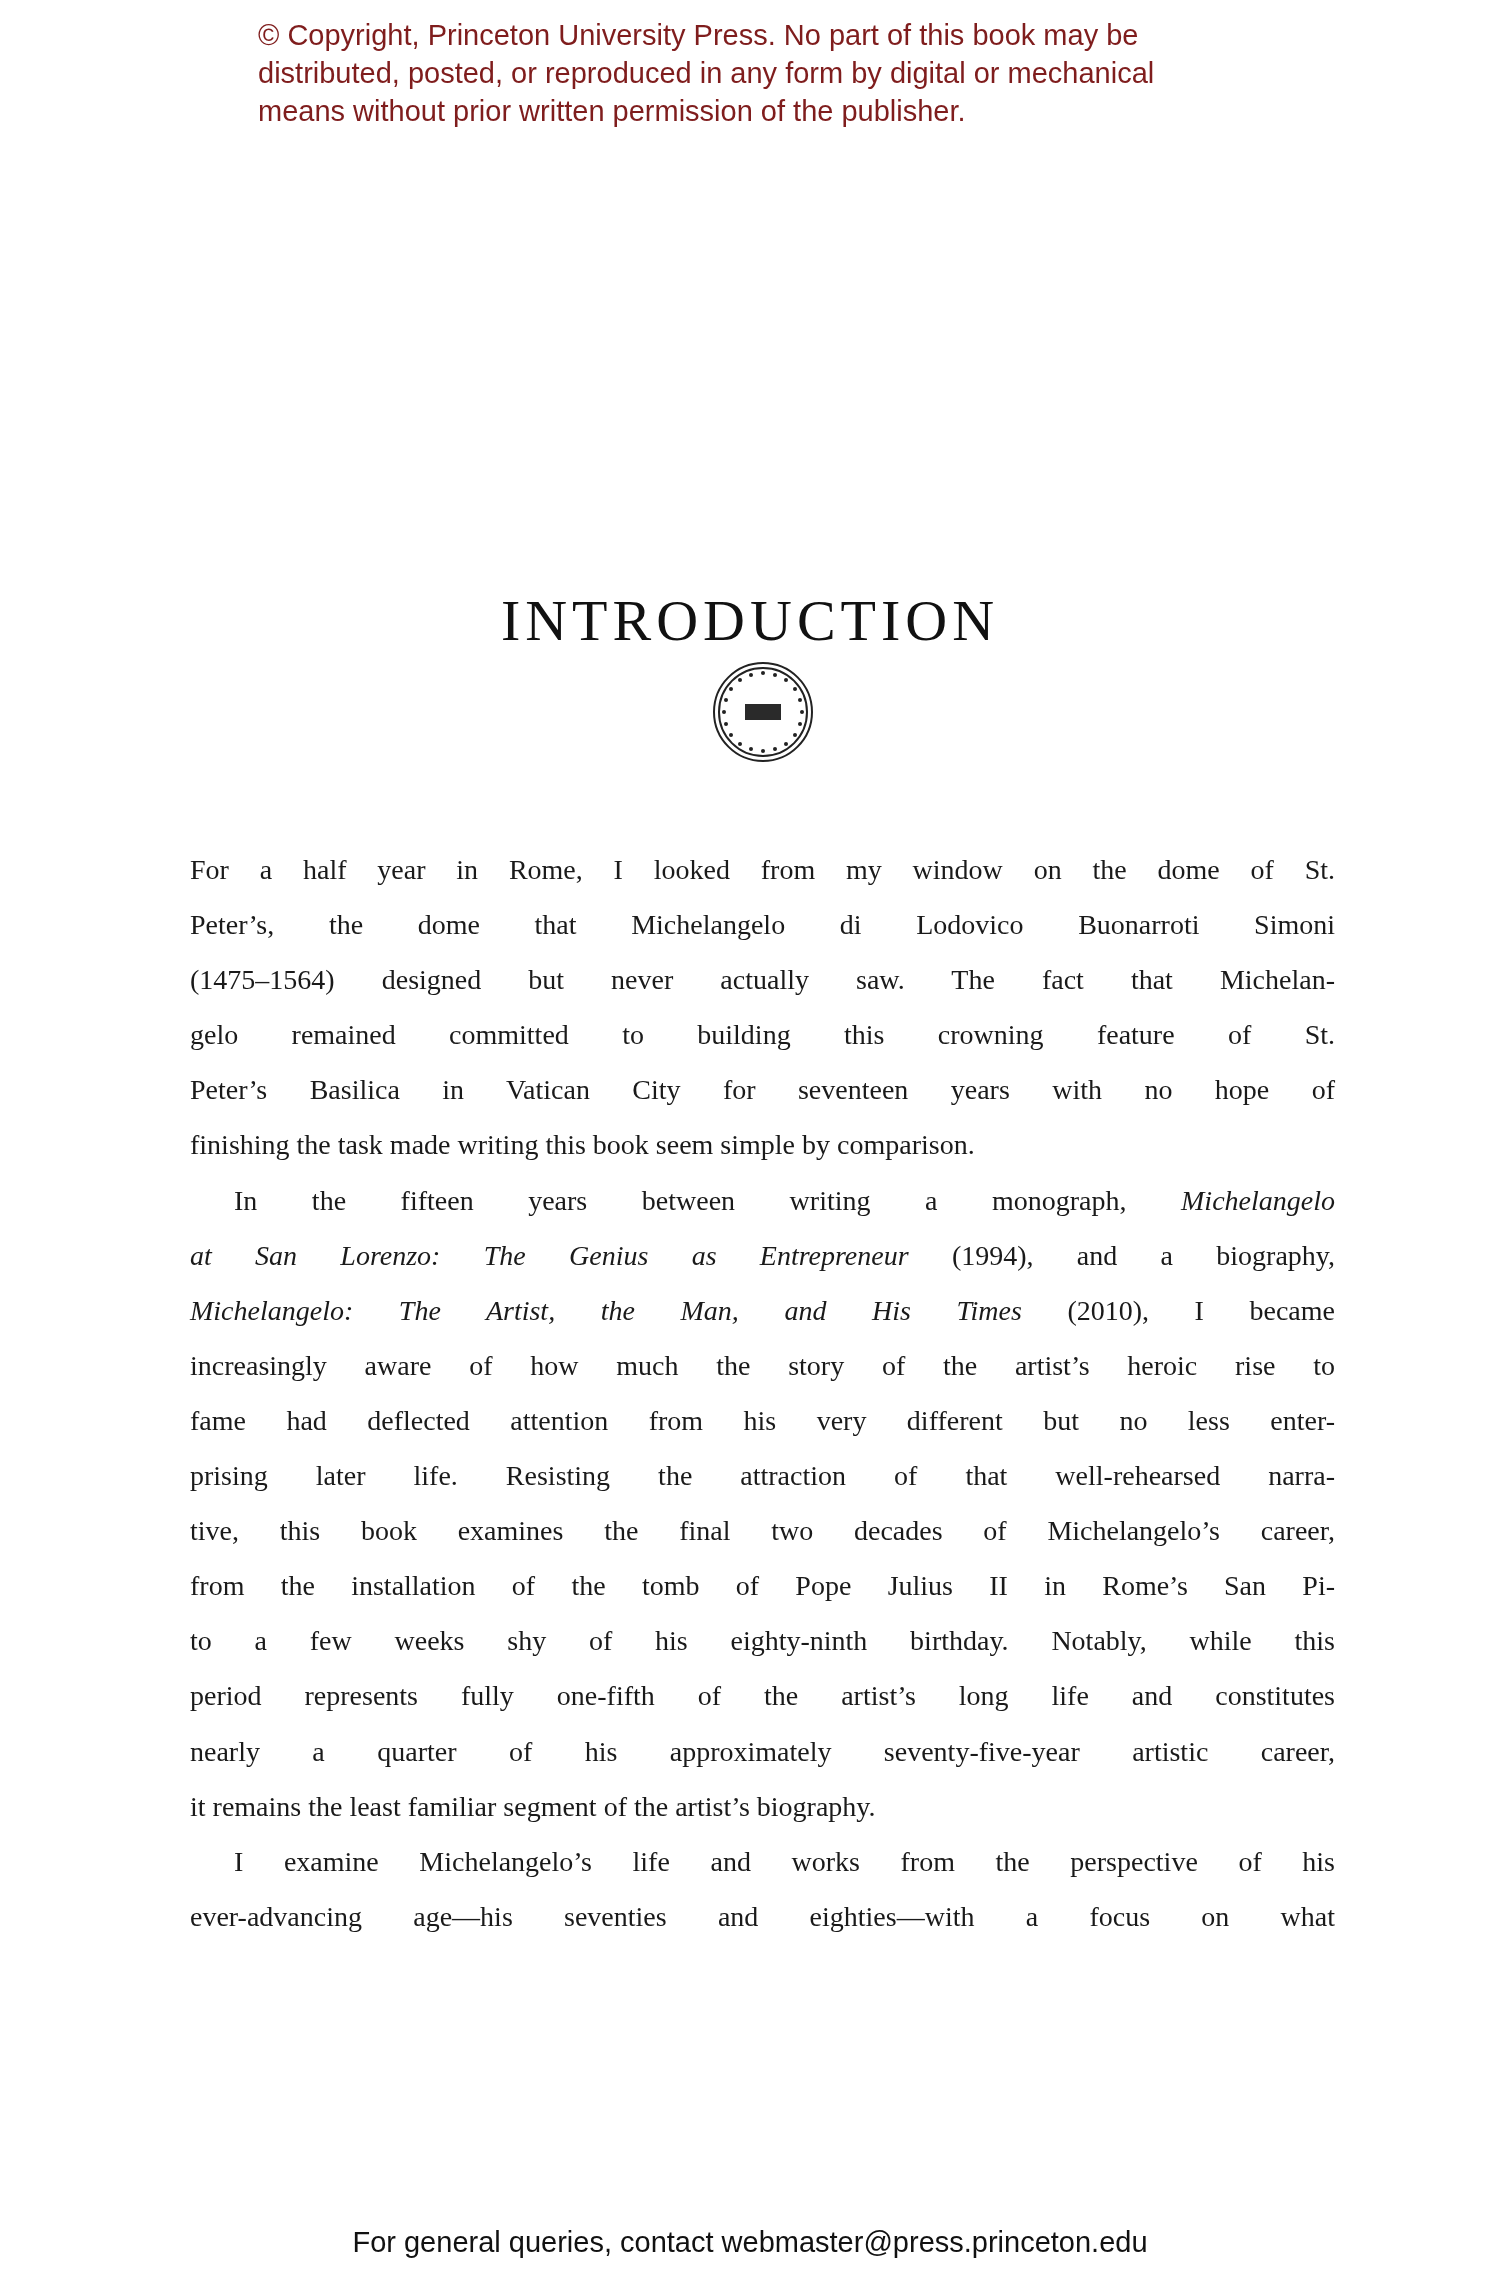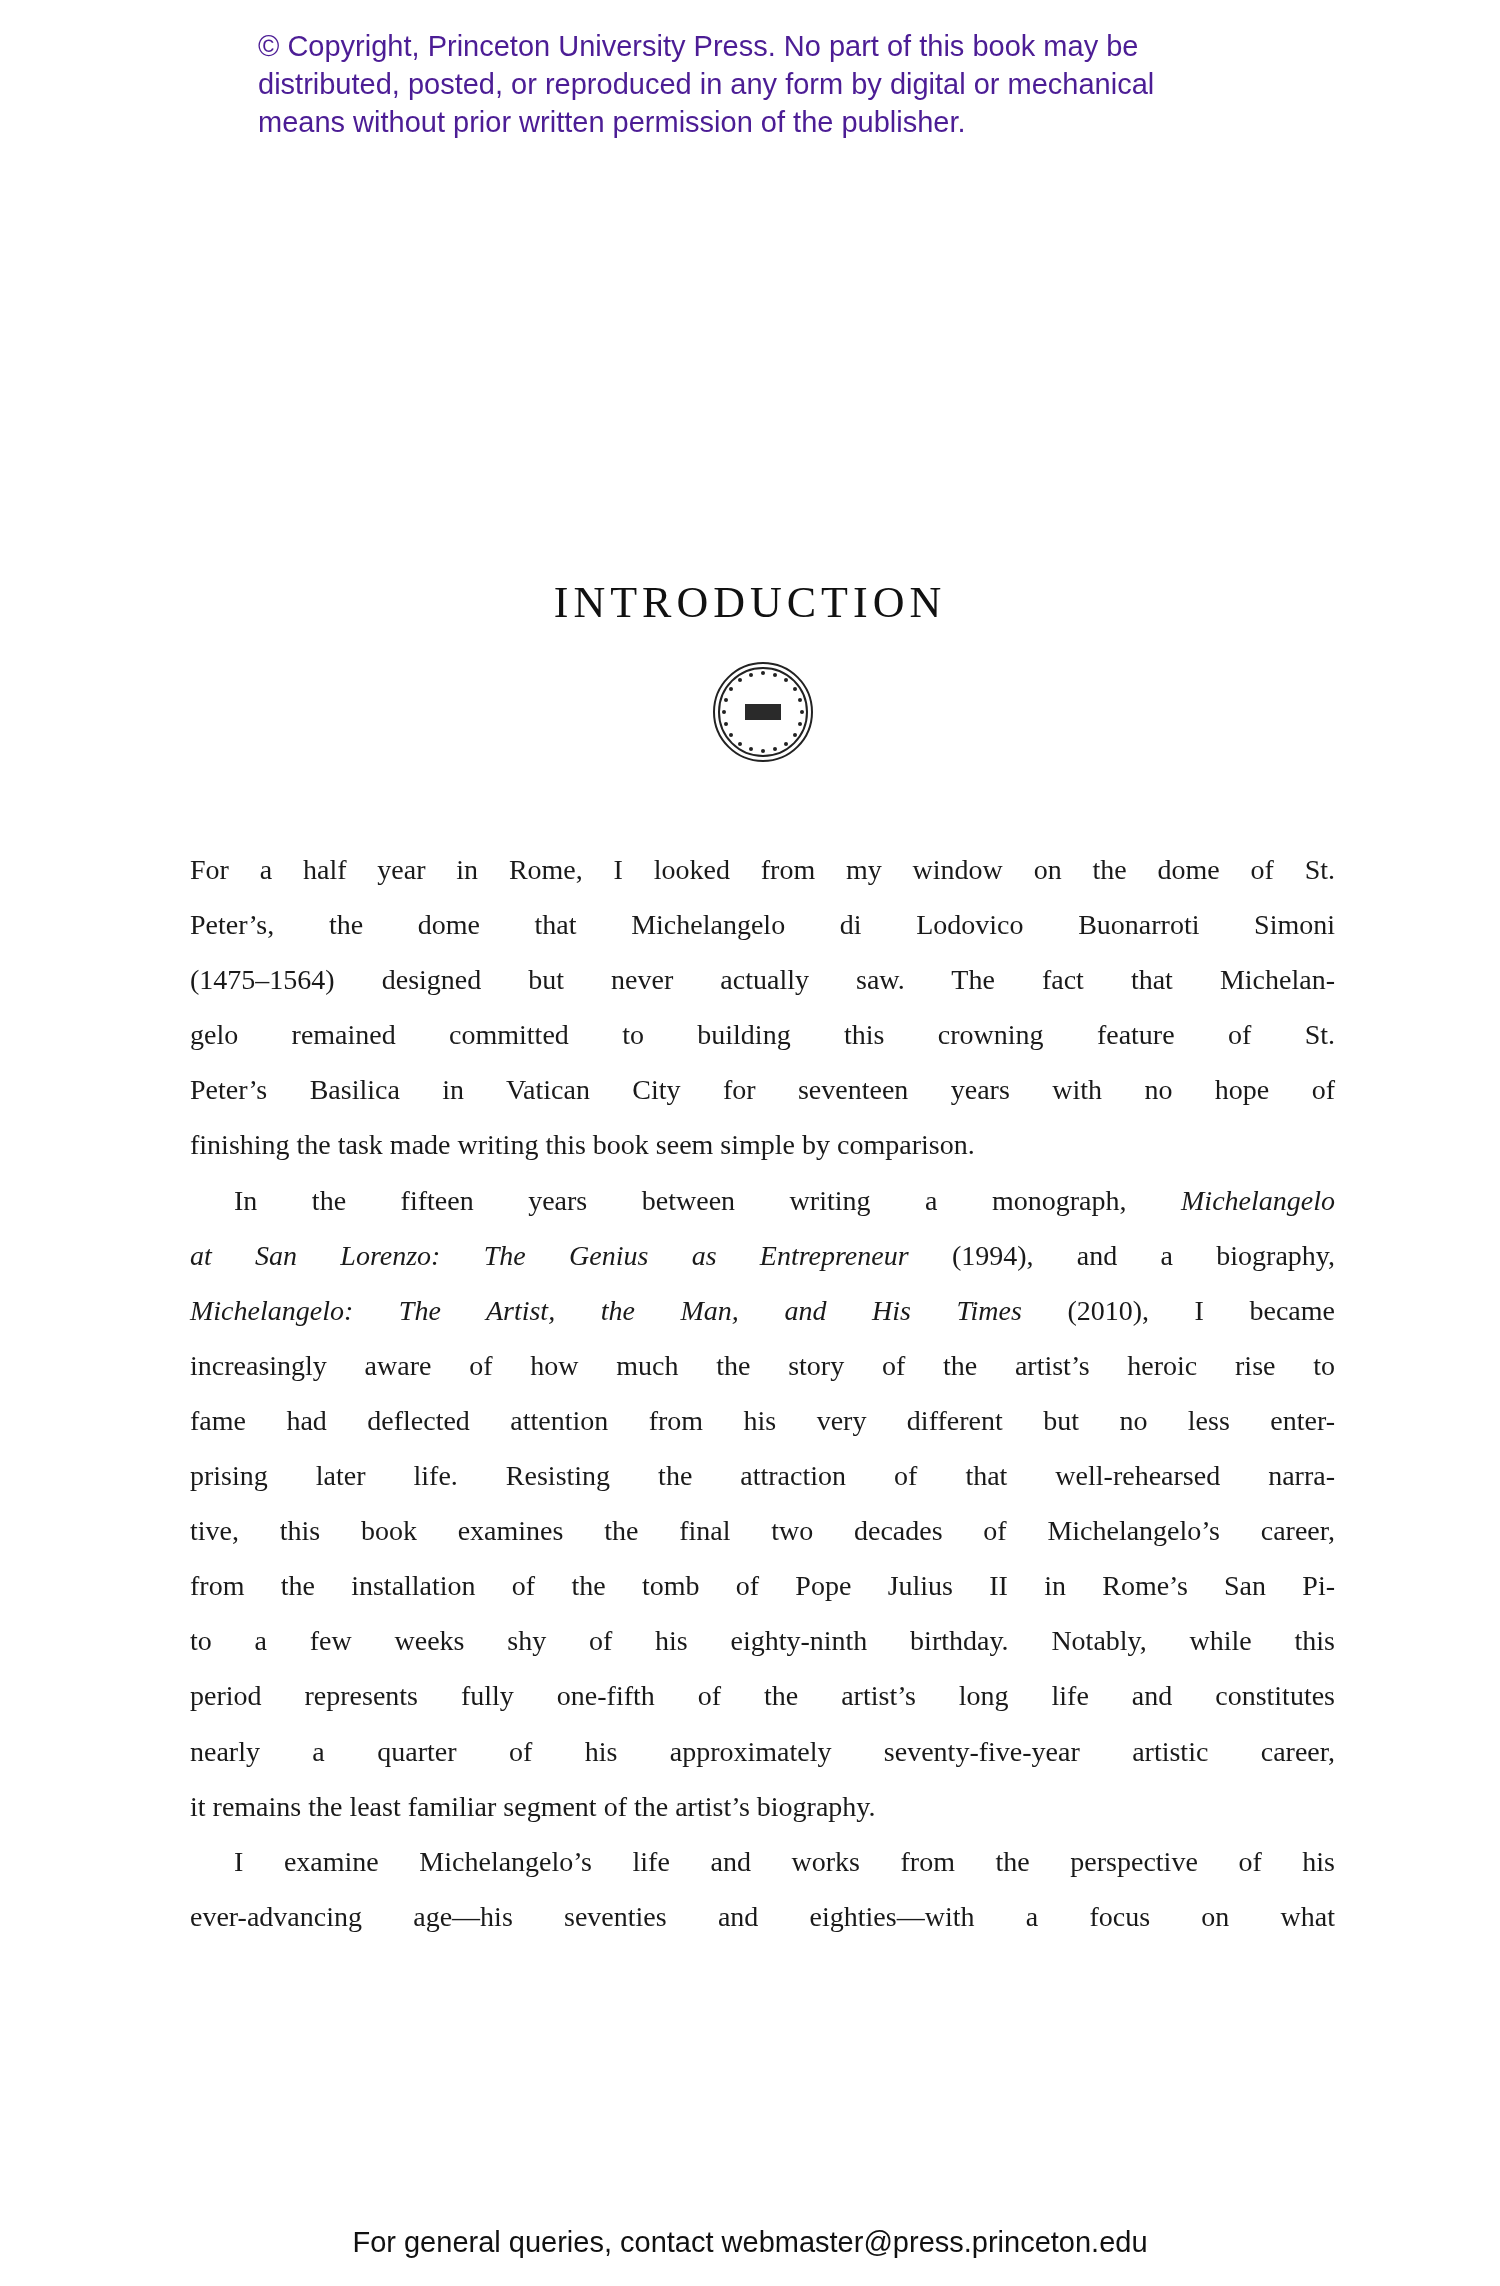--- a/index.html
+++ b/index.html
@@ -1,24 +1,24 @@
 <!DOCTYPE html>
 <html><head>
   <meta charset="utf-8">
   <style>
     html, body { margin: 0; padding: 0; background: #ffffff; }
     body { width: 1500px; height: 2286px; position: relative; overflow: hidden; color: #1a1a1a; }
     .copyright {
-      position: absolute; left: 258px; top: 27px; width: 1000px;
-      font-family: "Liberation Sans", sans-serif; font-size: 29px; line-height: 38px; color: #4c1d95;
+      position: absolute; left: 258px; top: 16px; width: 1000px;
+      font-family: "Liberation Sans", sans-serif; font-size: 29px; line-height: 38px; color: #7f1d1d;
     }
     .copyright div { white-space: nowrap; }
     .chapter-title {
       position: absolute; left: 0; width: 1500px; top: 548px; text-align: center;
-      font-family: "Liberation Serif", serif; font-size: 44px; letter-spacing: 5px; color: #111;
+      font-family: "Liberation Serif", serif; font-size: 58px; letter-spacing: 5px; color: #111;
       font-weight: normal;
     }
     .ornament { position: absolute; left: 711px; top: 660px; width: 104px; height: 104px; }
     .body-text {
       position: absolute; left: 190px; top: 842px; width: 1145px;
       font-family: "Liberation Serif", serif; font-size: 28px; line-height: 55.1px; color: #1a1a1a;
     }
     .line { display: block; text-align: justify; text-align-last: justify; white-space: nowrap; height: 55.1px; overflow: visible; }
     .line.last { text-align-last: left; }
     .line.indent { text-indent: 44px; }

